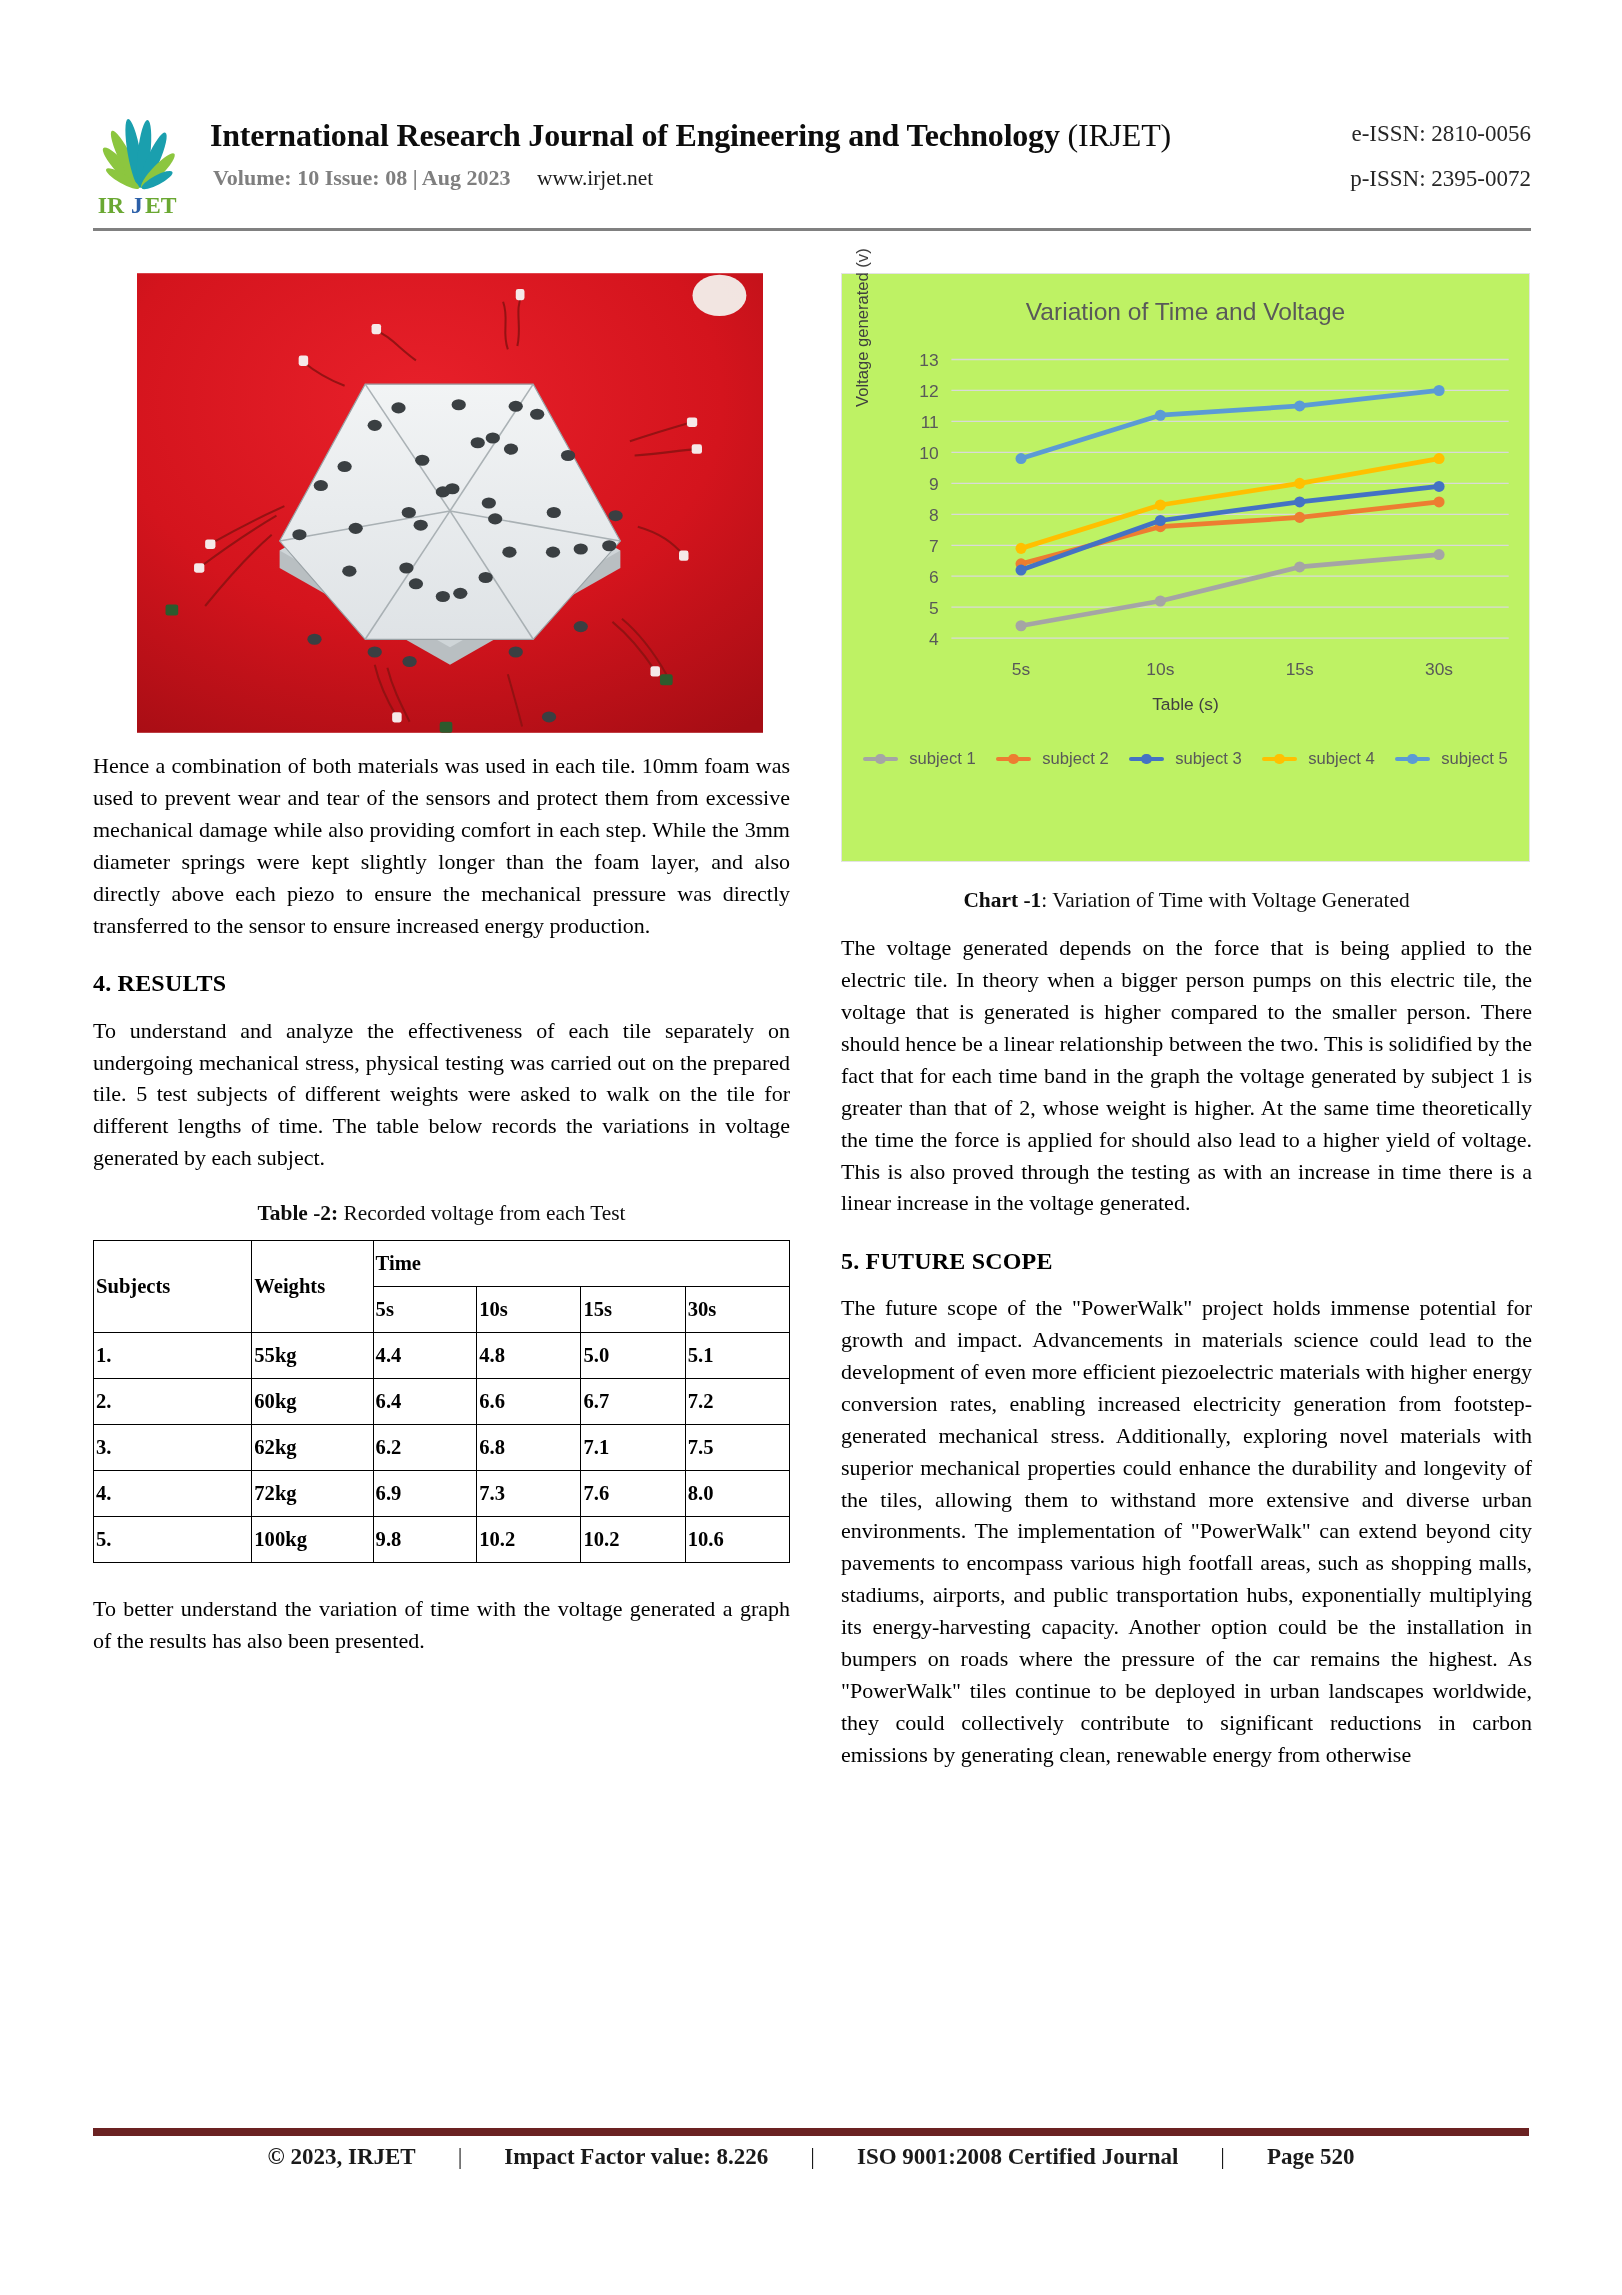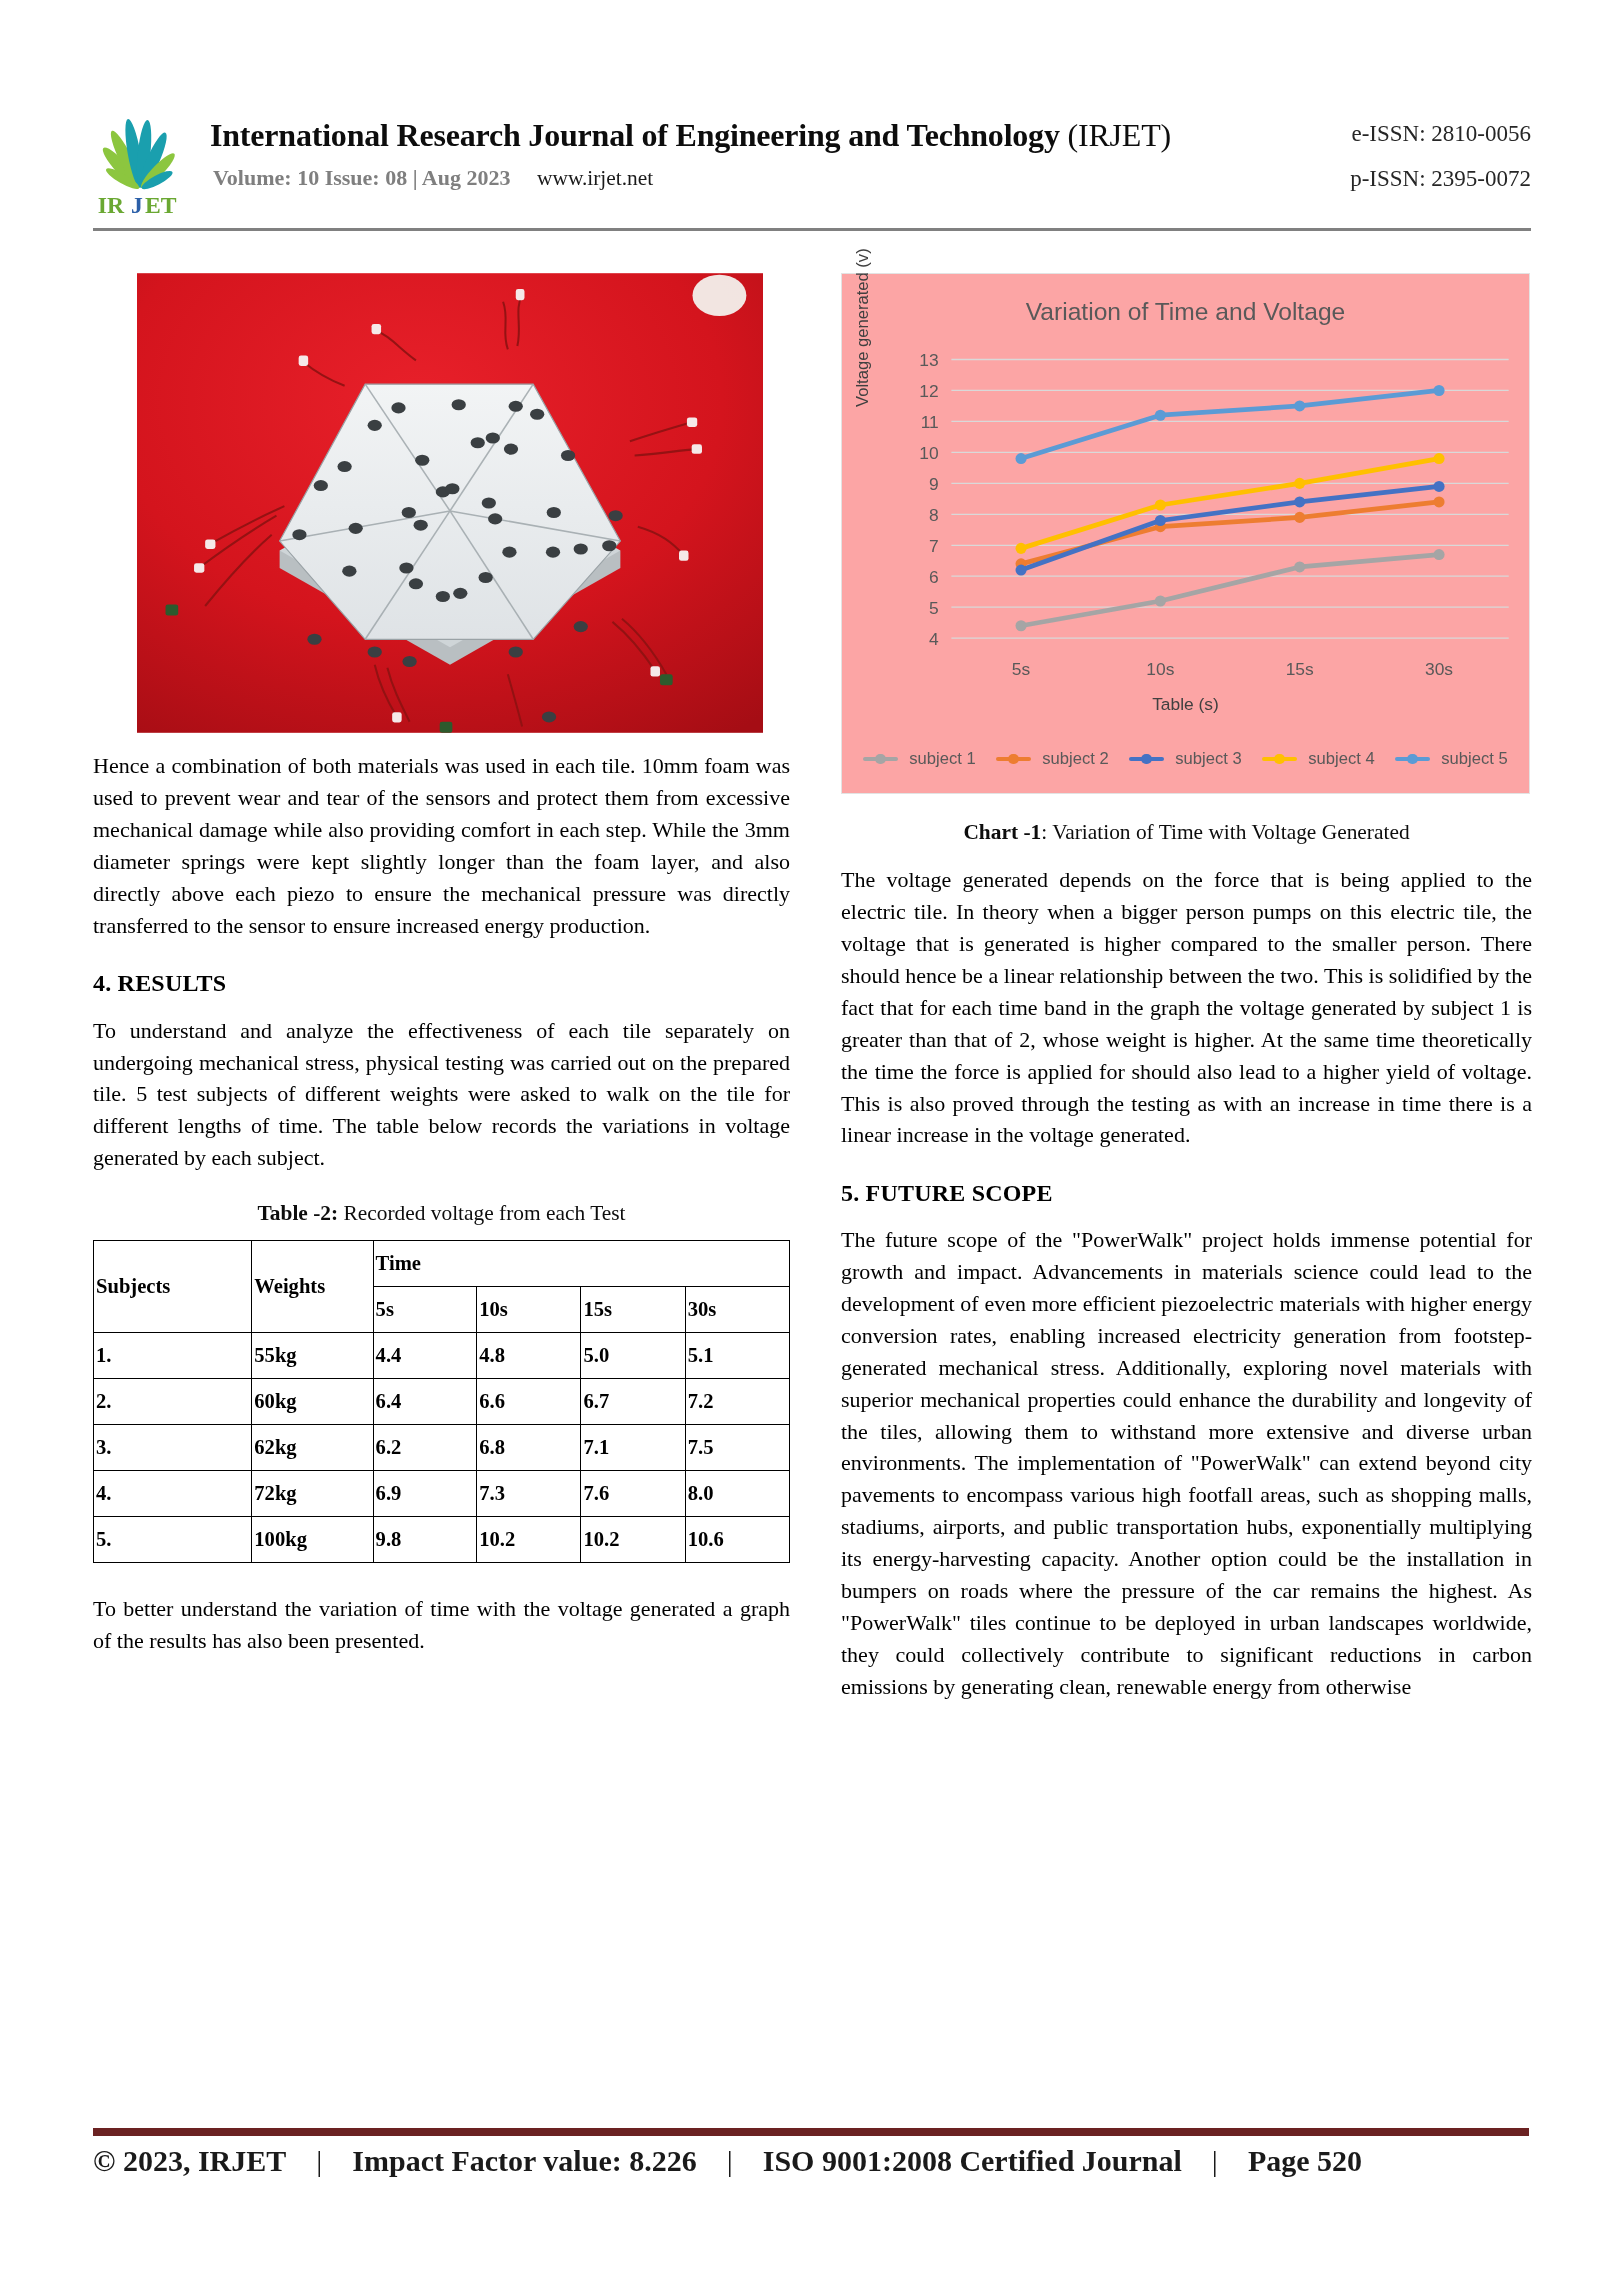--- a/index.html
+++ b/index.html
@@ -77,22 +77,22 @@
   table.data td,table.data th{
     border:1.6px solid #000;padding:11px 2px;text-align:left;
     font-weight:700;vertical-align:middle;
   }
   .c-subj{width:158px;}
   .c-wt{width:119px;}
   .c-t{width:103px;}
 
   
   .chart-box{
-    position:relative;width:689px;height:521px;
-    border:1.6px solid #e3e3e3;background:#fca5a5;box-sizing:border-box;padding-left:44px;
+    position:relative;width:689px;height:589px;
+    border:1.6px solid #e3e3e3;background:#bef264;box-sizing:border-box;padding-left:44px;
   }
   .chart-title{
     position:absolute;left:0;right:0;top:24px;text-align:center;
     font-family:"Liberation Sans",sans-serif;
     font-size:24.6px;color:#595959;font-weight:400;
   }
   .ylabel{
     position:absolute;left:11px;top:133px;
     transform:rotate(-90deg);transform-origin:left top;
     font-family:"Liberation Sans",sans-serif;
@@ -117,22 +117,22 @@
   .leg-swatch b{
     position:absolute;left:12px;top:3.2px;width:10.3px;height:10.3px;border-radius:50%;display:block;
   }
 
   
   .foot-rule{
     position:absolute;left:93px;top:2128px;width:1436px;height:8px;background:#6b2222;
   }
   .footer{
     position:absolute;left:93px;top:2144px;width:1436px;
-    display:flex;align-items:center;gap:0;
-    font-size:30px;font-weight:700;color:#1a1a1a;
+    display:flex;align-items:center;justify-content:center;gap:12px;
+    font-size:23px;font-weight:700;color:#1a1a1a;
   }
   .footer span{white-space:nowrap;}
   .f-sep{color:#1a1a1a;font-weight:400;padding:0 30px;}
 </style>
 </head>
 <body>
 
 <div class="page">
 
   <div class="header">

